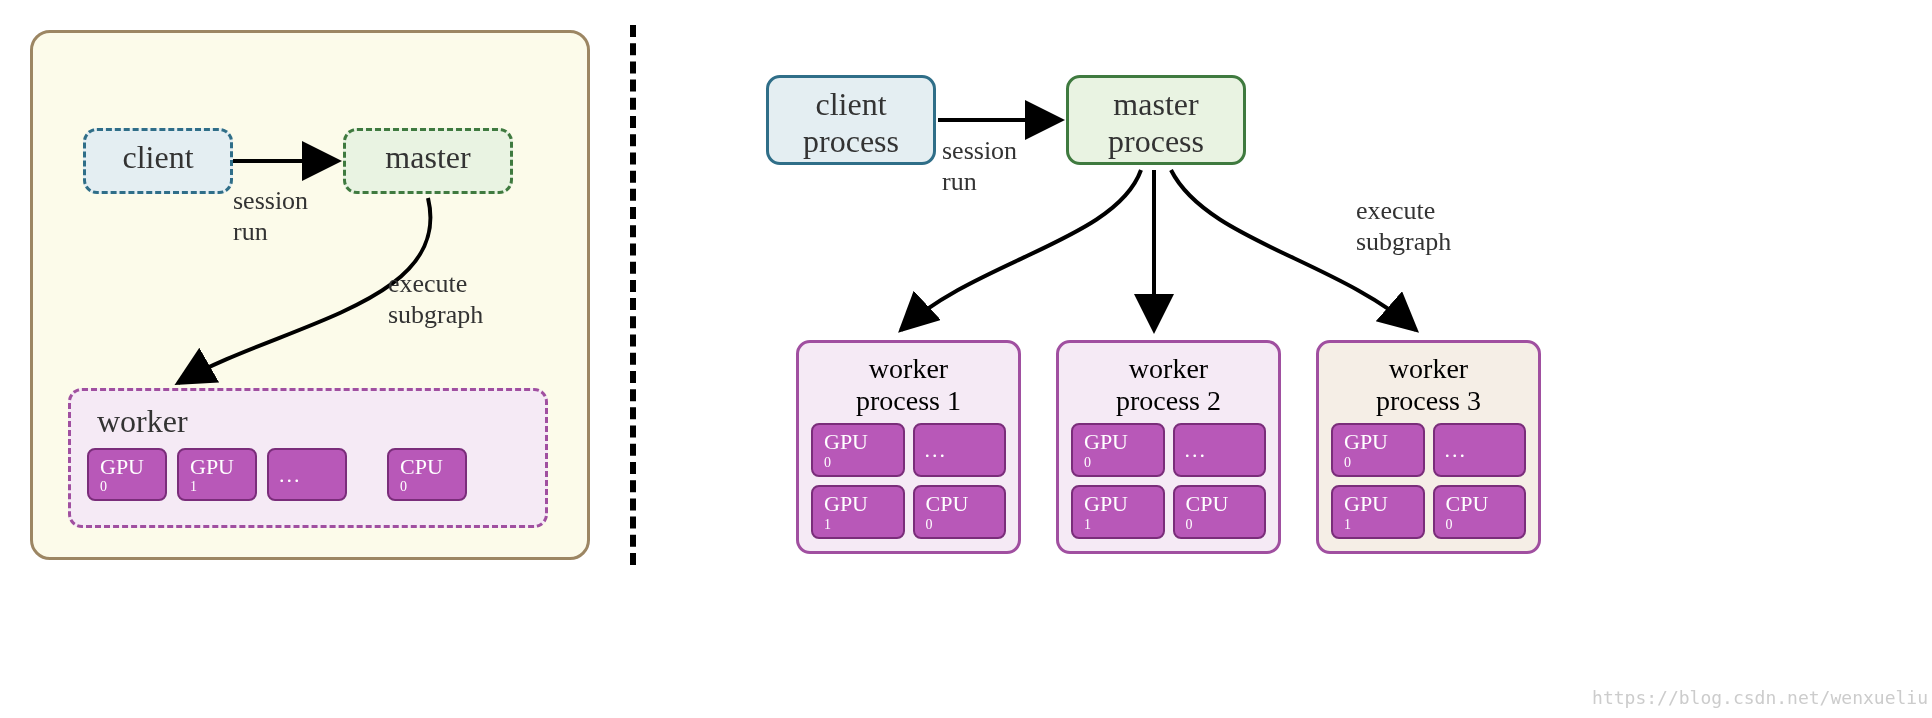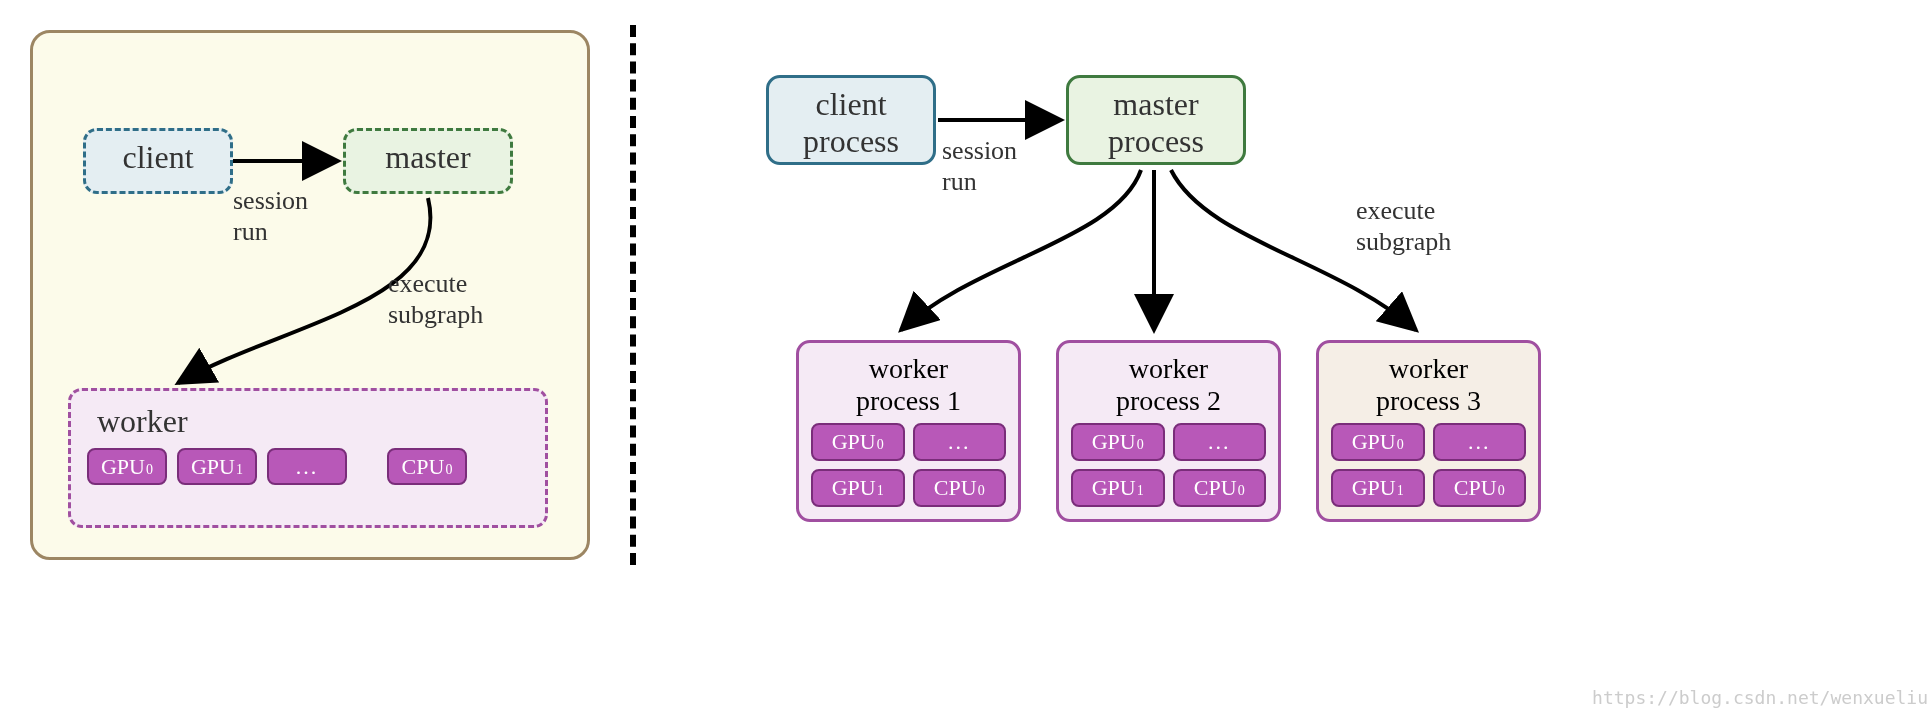--- a/index.html
+++ b/index.html
@@ -89,20 +89,21 @@
     display: inline-flex;
     align-items: baseline;
     justify-content: center;
     background: #b858b8;
     border: 2px solid #7a2d7a;
     border-radius: 8px;
     color: #fff;
     font-size: 22px;
     padding: 4px 10px;
     min-width: 80px;
+    flex-direction: column;
   }
   .chip sub { font-size: 14px; margin-left: 1px; }
   .chip.dots { letter-spacing: 2px; }
   .chip-row {
     display: flex;
     gap: 10px;
     margin-top: 8px;
   }
   .chip-grid {
     display: grid;

